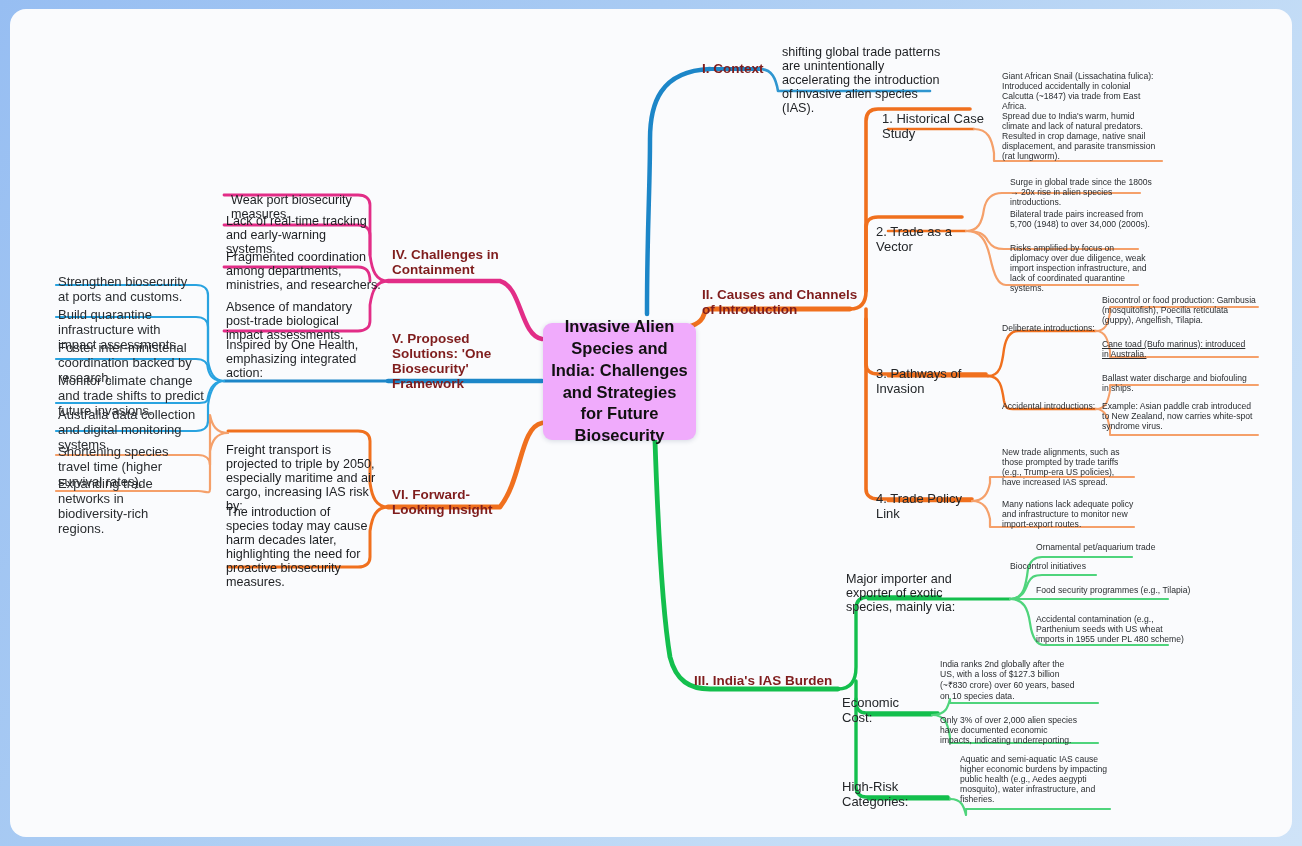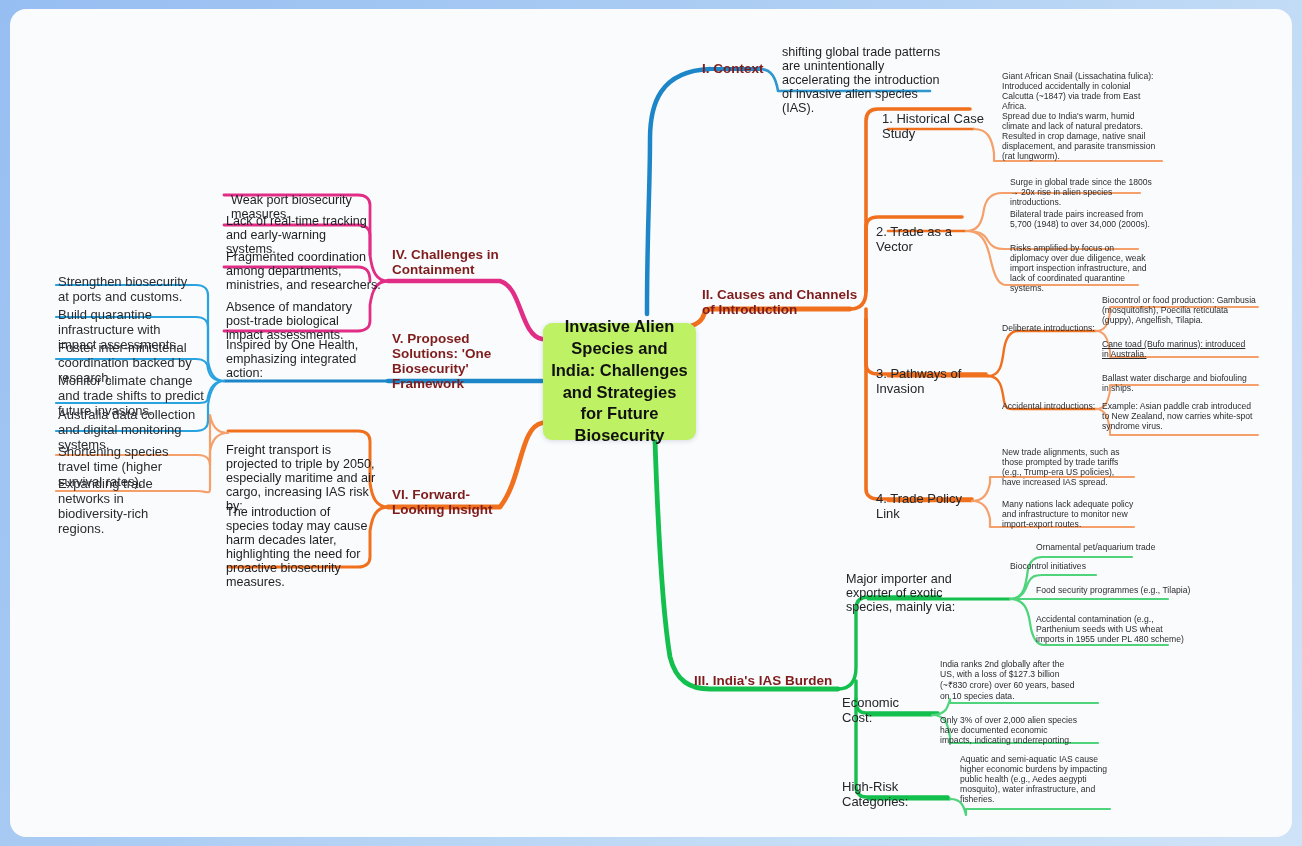--- a/index.html
+++ b/index.html
@@ -24,21 +24,21 @@
   
   .t-root{font-size:16.5px;font-weight:bold;text-align:center;line-height:1.33;color:#111;}
   .t-main{font-size:13.5px;font-weight:bold;color:#7f1d1d;}
   .t-l2{font-size:12.6px;color:#1d1f22;}
   .t-l3{font-size:13px;color:#232629;}
   .t-l4{font-size:8.6px;color:#2a2d30;}
   .t-tiny{font-size:13px;color:#2a2d30;}
 
   #root{
     left:533px;top:314px;width:153px;height:117px;
-    background:#bef264;border-radius:9px;
+    background:#f0abfc;border-radius:9px;
     box-shadow:0 1px 5px rgba(20,40,80,.16);
     display:flex;align-items:center;justify-content:center;
     padding:4px 7px;z-index:5;
   }
 </style>
 </head>
 <body>
 
 <div id="frame">
   <div id="canvas">

